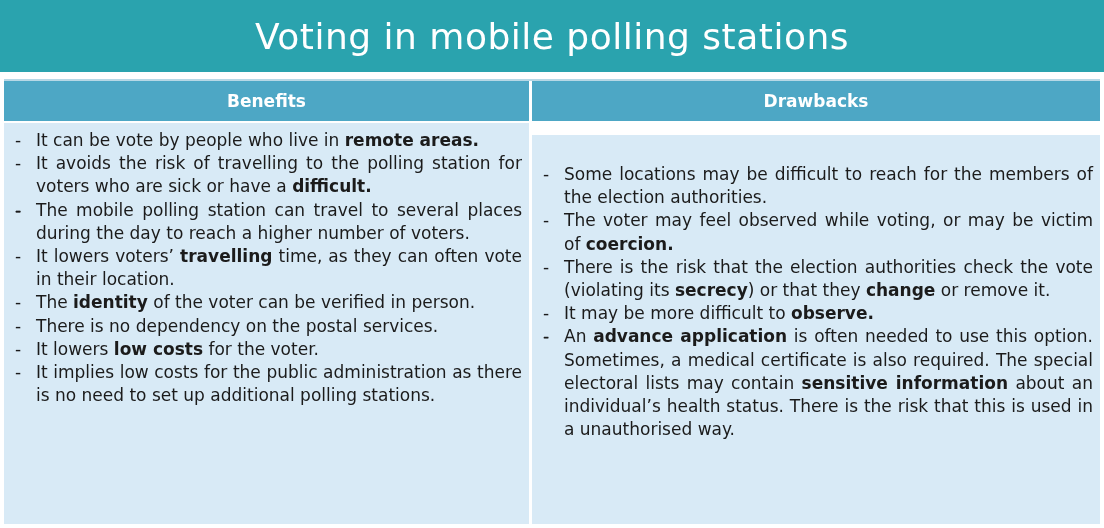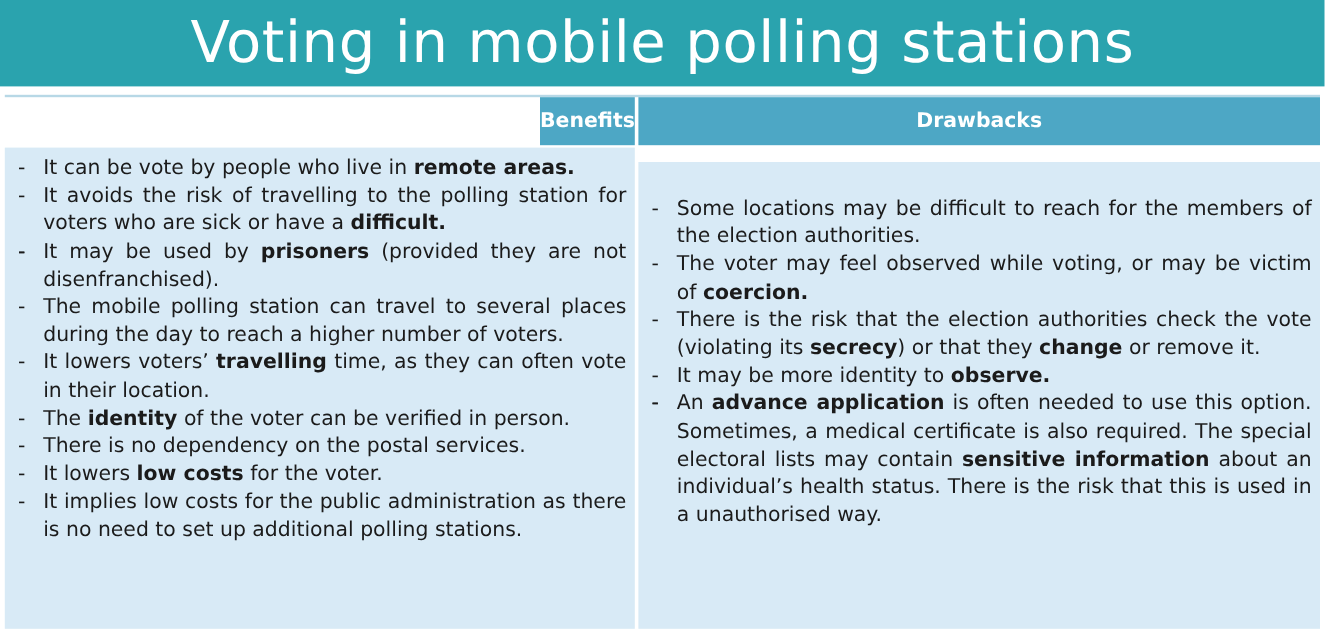--- a/index.html
+++ b/index.html
@@ -13,34 +13,34 @@
   }
   .title-band {
     height: 72px;
     background: var(--title-band, #2AA3AE);
     display: flex;
     align-items: center;
     justify-content: center;
   }
   .title {
     color: var(--header-text, #ffffff);
-    font-size: 48px;
+    font-size: 36px;
     font-weight: 400;
     letter-spacing: 0.5px;
     white-space: nowrap;
   }
   .cmp-table {
     margin: 7px 4px 0 4px;
     border-top: 2px solid #b7d8e6;
     display: flex;
     gap: 3px;
     height: 443px;
   }
   .col { display: flex; flex-direction: column; }
-  .col-left  { width: 525px; align-items: flex-end; }
+  .col-left  { width: 525px; }
   .col-right { width: 568px; gap: 12px; }
   .th {
     height: 40px;
     flex: 0 0 40px;
     background: var(--header-bg, #4DA7C5);
     color: var(--header-text, #ffffff);
     font-weight: bold;
     font-size: 17px;
     display: flex;
     align-items: center;
@@ -72,34 +72,34 @@
   <div class="title-band">
     <div class="title">Voting in mobile polling stations</div>
   </div>
   <div class="cmp-table">
     <div class="col col-left">
       <div class="th">Benefits</div>
       <div class="td">
           <div class="item"><span class="dash">-</span><span><span>It can be vote by people who live in </span><span class="b">remote areas.</span></span></div>
           <div class="item"><span class="dash">-</span><span><span>It avoids the risk of travelling to the polling station for voters who are sick or have a </span><span class="b">difficult.</span></span></div>
           <div class="item"><span class="dash">-</span></div>
-          <div class="item"><span class="dash">-</span><span><span>It may be used by </span><span class="b">prisoners</span><span> (provided they are not disenfranchised).</span></span></div>
+          <div class="item"><span class="dash">-</span></div>
           <div class="item"><span class="dash">-</span><span><span>The mobile polling station can travel to several places during the day to reach a higher number of voters.</span></span></div>
           <div class="item"><span class="dash">-</span><span><span>It lowers voters’ </span><span class="b">travelling</span><span> time, as they can often vote in their location.</span></span></div>
           <div class="item"><span class="dash">-</span><span><span>The </span><span class="b">identity</span><span> of the voter can be verified in person.</span></span></div>
           <div class="item"><span class="dash">-</span><span><span>There is no dependency on the postal services.</span></span></div>
           <div class="item"><span class="dash">-</span><span><span>It lowers </span><span class="b">low costs</span><span> for the voter.</span></span></div>
           <div class="item"><span class="dash">-</span><span><span>It implies low costs for the public administration as there is no need to set up additional polling stations.</span></span></div>
         </div>
     </div>
     <div class="col col-right">
       <div class="th">Drawbacks</div>
       <div class="td">
           <div class="item"><span class="dash">-</span><span><span>Some locations may be difficult to reach for the members of the election authorities.</span></span></div>
           <div class="item"><span class="dash">-</span><span><span>The voter may feel observed while voting, or may be victim of </span><span class="b">coercion.</span></span></div>
           <div class="item"><span class="dash">-</span><span><span>There is the risk that the election authorities check the vote (violating its </span><span class="b">secrecy</span><span>) or that they </span><span class="b">change</span><span> or remove it.</span></span></div>
-          <div class="item"><span class="dash">-</span><span><span>It may be more identity to </span><span class="b">observe.</span></span></div>
+          <div class="item"><span class="dash">-</span><span><span>It may be more difficult to </span><span class="b">observe.</span></span></div>
           <div class="item"><span class="dash">-</span></div>
           <div class="item"><span class="dash">-</span><span><span>An </span><span class="b">advance application</span><span> is often needed to use this option. Sometimes, a medical certificate is also required. The special electoral lists may contain </span><span class="b">sensitive information</span><span> about an individual’s health status. There is the risk that this is used in a unauthorised way.</span></span></div>
         </div>
     </div>
   </div>
 </div>
 
 </body></html>

